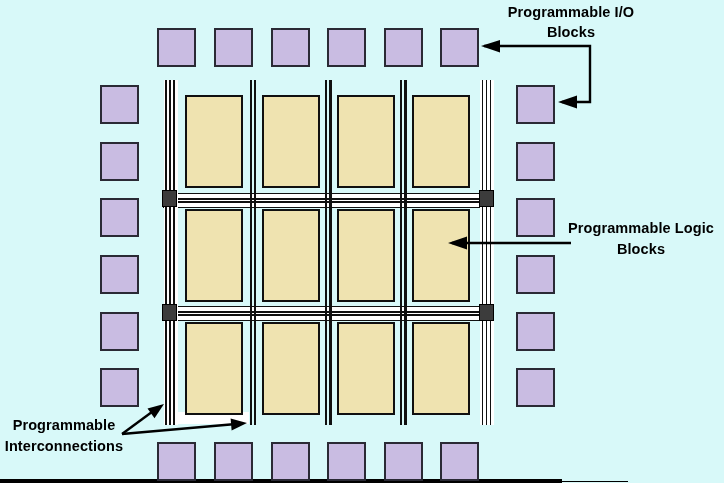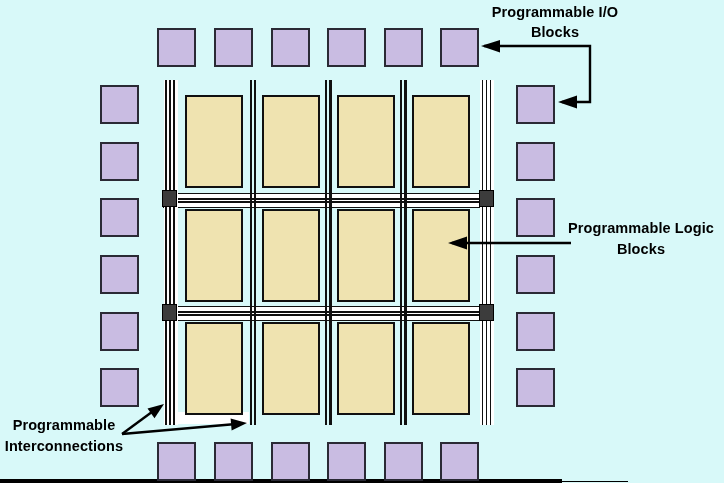--- a/index.html
+++ b/index.html
@@ -154,21 +154,21 @@
 
     <line x1="571" y1="243" x2="452" y2="243" stroke="#000" stroke-width="2.4"></line>
     <polygon points="448,243 467,236.5 467,249.5" fill="#000"></polygon>
 
     <line x1="122" y1="434" x2="158" y2="407.5" stroke="#000" stroke-width="2.4"></line>
     <polygon points="164,404 154.5,418.2 147.5,408.4" fill="#000"></polygon>
     <line x1="122" y1="434" x2="236" y2="424" stroke="#000" stroke-width="2.4"></line>
     <polygon points="247,423 231.6,430.4 230.6,418.4" fill="#000"></polygon>
   </svg>
 
-  <div class="label" style="left:440px;top:2px;width:230px;">
+  <div class="label" style="left:456px;top:2px;width:230px;">
     <span>Programmable I/O</span>
     <span>Blocks</span>
   </div>
   <div class="label" style="left:521px;top:218px;width:240px;line-height:21px;">
     <span>Programmable Logic</span>
     <span>Blocks</span>
   </div>
   <div class="label" style="left:-36px;top:415px;width:200px;line-height:21px;">
     <span>Programmable</span>
     <span>Interconnections</span>

